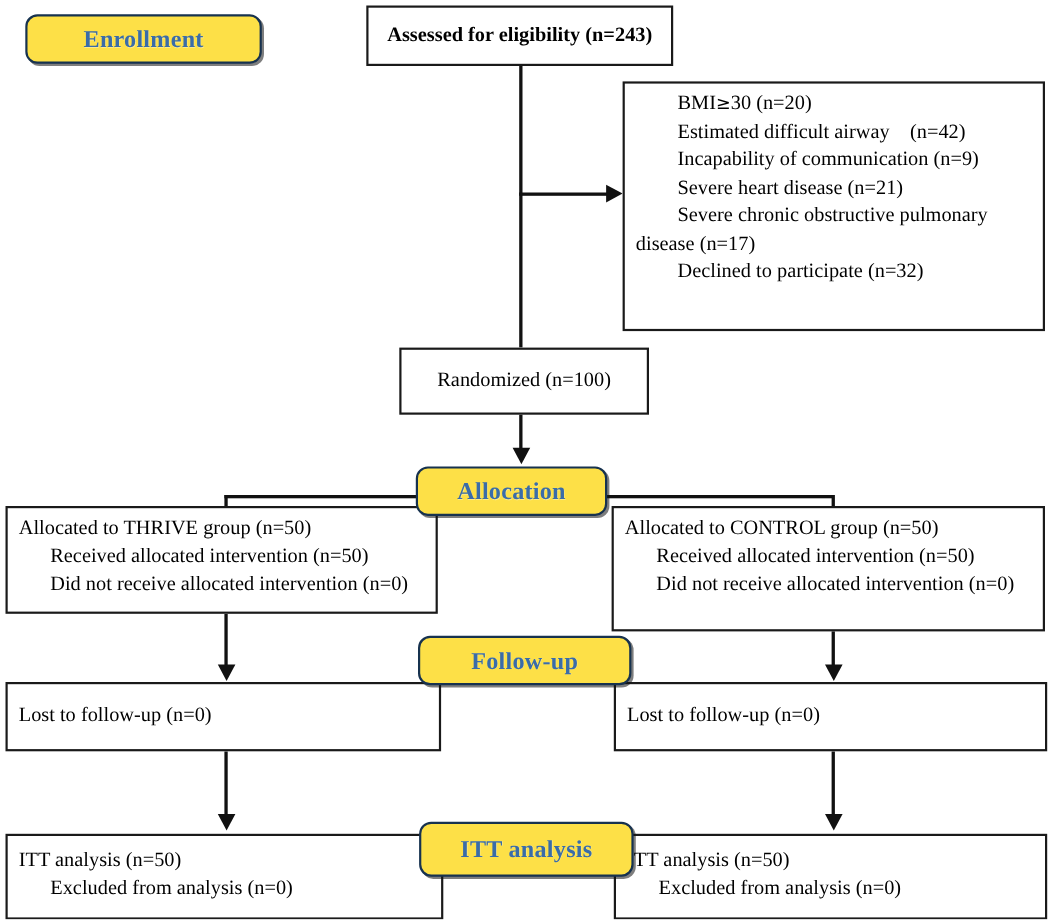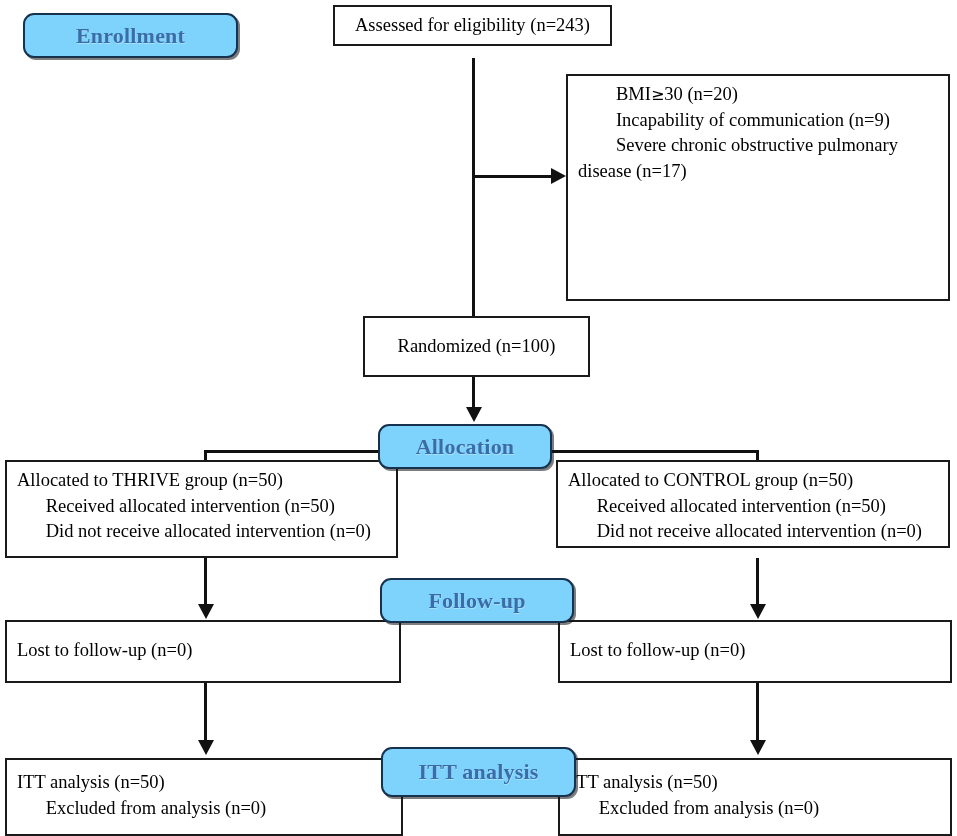--- a/index.html
+++ b/index.html
@@ -41,21 +41,21 @@
   }
   .ind1 { padding-left: 2.05em; }
   .ind2 { padding-left: 1.55em; }
   .ind0 { padding-left: 0em; }
 
   .badge {
     position: absolute;
     box-sizing: border-box;
     border: 2.5px solid #17324f;
     border-radius: 11px;
-    background: #7dd3fc;
+    background: #fde047;
     color: #3a6ca8;
     font-weight: bold;
     font-size: 22px;
     letter-spacing: 0.2px;
     display: flex;
     align-items: center;
     justify-content: center;
     z-index: 8;
     box-shadow: 2px 2px 0 rgba(20,20,20,0.55);
     text-shadow: 0.5px 0.5px 0 rgba(255,255,255,0.35);
@@ -89,37 +89,40 @@
 </style>
 </head>
 <body>
 
 <div id="diagram">
 
   <div class="badge" style="left:23px; top:13px; width:215px; height:45px;">
     <span>Enrollment</span>
   </div>
 
-  <div class="box center" style="left:333px; top:5px; width:279px; height:41px;">
+  <div class="box center" style="left:333px; top:5px; width:279px; height:55px;font-weight:bold;">
     <div class="lines">
       <div class="ln">Assessed for eligibility (n=243)</div>
     </div>
   </div>
 
   <div class="vline" style="left:472px; top:58px; height:258px;"></div>
 
   <div class="hline" style="left:472px; top:175px; width:82px;"></div>
   <div class="arrowright" style="left:551px; top:168px;"></div>
 
   <div class="box" style="left:566px; top:74px; width:384px; height:227px;">
     <div class="lines">
       <div class="ln ind1"><span>BMI</span><span class="ge">≥</span><span>30 (n=20)</span></div>
+      <div class="ln ind1">Estimated difficult airway    (n=42)</div>
       <div class="ln ind1">Incapability of communication (n=9)</div>
+      <div class="ln ind1">Severe heart disease (n=21)</div>
       <div class="ln ind1">Severe chronic obstructive pulmonary</div>
       <div class="ln ind0">disease (n=17)</div>
+      <div class="ln ind1">Declined to participate (n=32)</div>
     </div>
   </div>
 
   <div class="box center" style="left:363px; top:316px; width:227px; height:61px;">
     <div class="lines">
       <div class="ln">Randomized (n=100)</div>
     </div>
   </div>
 
   <div class="vline" style="left:472px; top:359px; height:50px;"></div>
@@ -134,21 +137,21 @@
   </div>
 
   <div class="box" style="left:5px; top:460px; width:393px; height:98px;">
     <div class="lines">
       <div class="ln ind0">Allocated to THRIVE group (n=50)</div>
       <div class="ln ind2">Received allocated intervention (n=50)</div>
       <div class="ln ind2">Did not receive allocated intervention (n=0)</div>
     </div>
   </div>
 
-  <div class="box" style="left:556px; top:460px; width:394px; height:88px;">
+  <div class="box" style="left:556px; top:460px; width:394px; height:114px;">
     <div class="lines">
       <div class="ln ind0">Allocated to CONTROL group (n=50)</div>
       <div class="ln ind2">Received allocated intervention (n=50)</div>
       <div class="ln ind2">Did not receive allocated intervention (n=0)</div>
     </div>
   </div>
 
   <div class="vline" style="left:204px; top:558px; height:48px;"></div>
   <div class="arrowdown" style="left:198px; top:604px;"></div>
 

